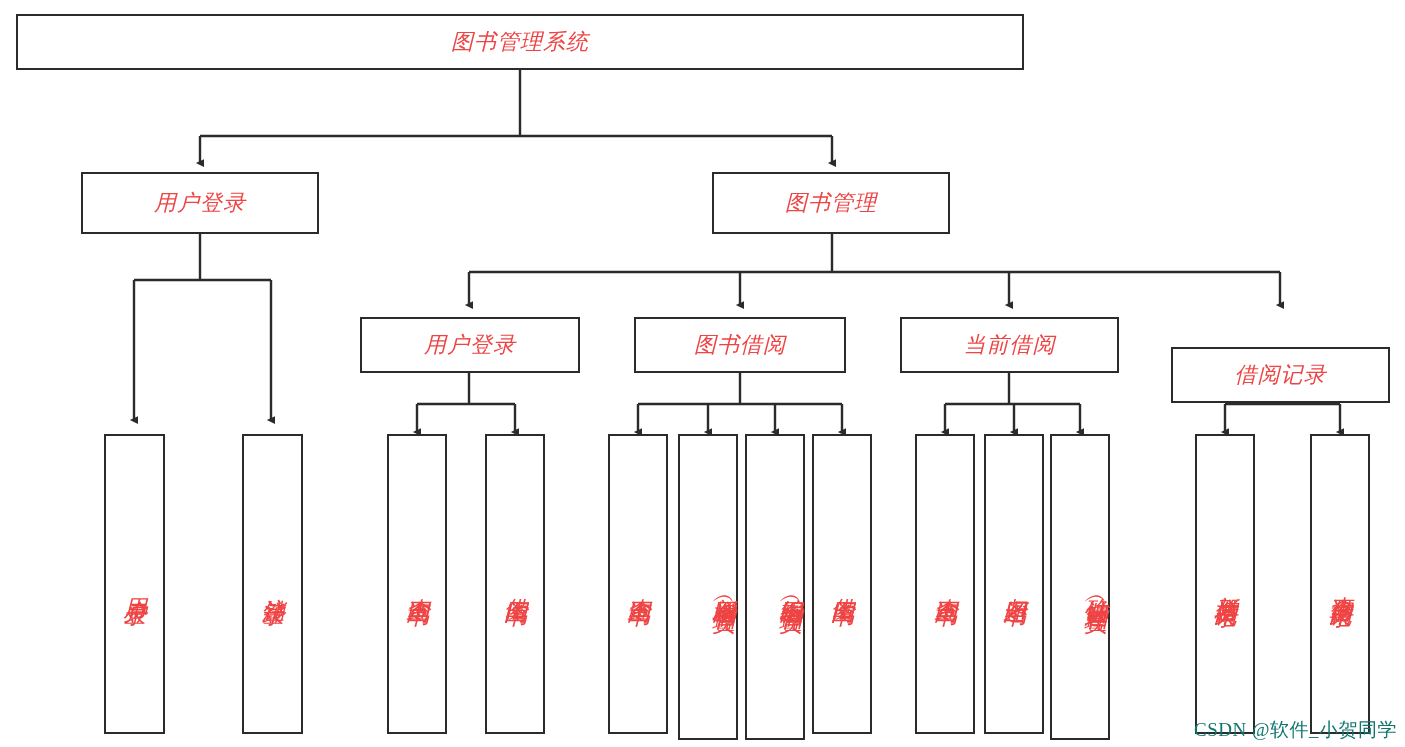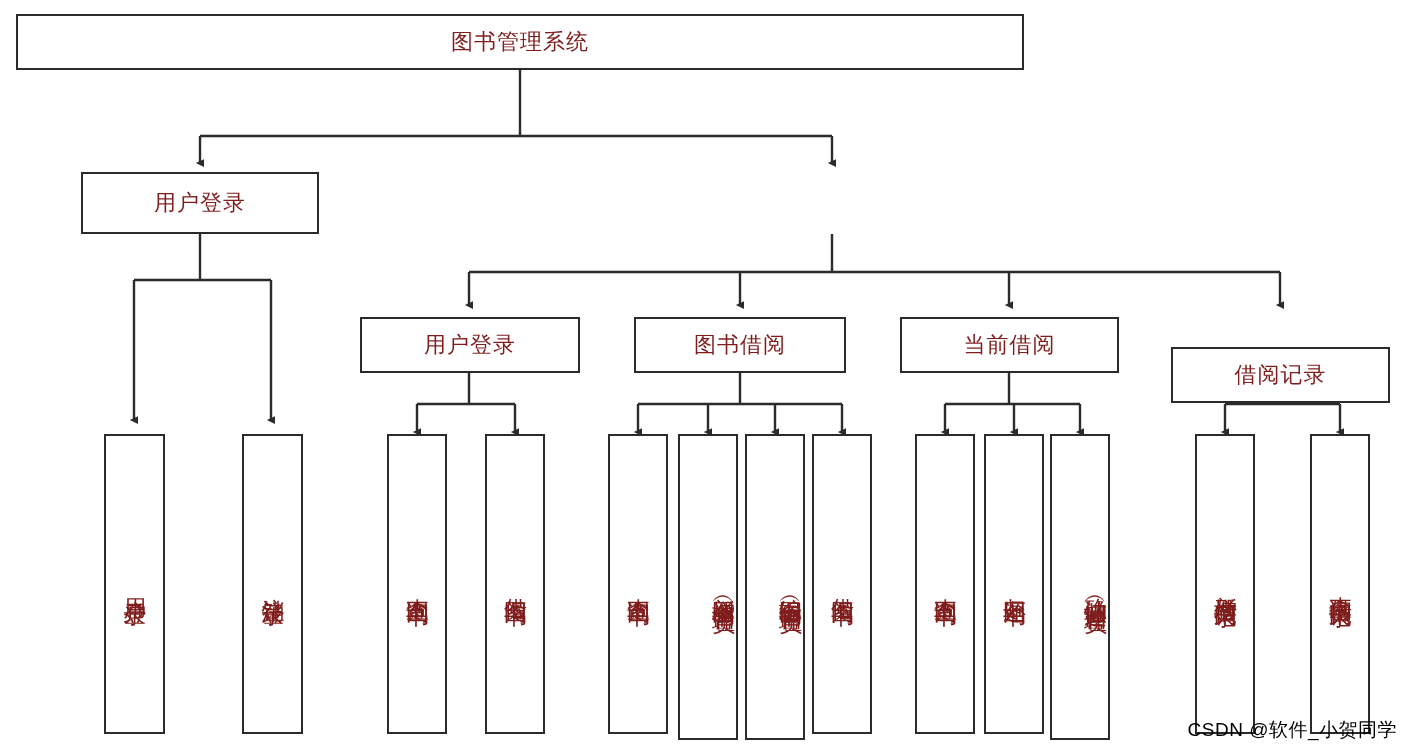--- a/index.html
+++ b/index.html
@@ -25,21 +25,22 @@
     height: 747px;
   }
   .node-box {
     position: absolute;
     box-sizing: border-box;
     border: 2px solid #2b2b2b;
     background: #ffffff;
     display: flex;
     align-items: center;
     justify-content: center;
-    color: #7f1d1d;
+    color: #ef4444;
+    font-style: italic;
   }
   .node-h {
     font-size: 22px;
     letter-spacing: 1px;
   }
   .node-v {
     writing-mode: vertical-rl;
     text-orientation: upright;
     font-size: 23px;
     line-height: 1.12;
@@ -48,23 +49,24 @@
   }
   .node-v.tall-top {
     align-items: flex-start;
     padding-top: 4px;
   }
   .watermark {
     position: absolute;
     right: 8px;
     bottom: 4px;
     font-size: 19px;
-    color: #000000;
+    color: #0f766e;
     letter-spacing: 0.5px;
     white-space: nowrap;
+    font-family: Liberation Serif, serif;
   }
 </style>
 </head>
 <body>
 
 <div id="canvas">
 
   <svg class="diagram" viewBox="0 0 1405 747" xmlns="http://www.w3.org/2000/svg">
     <defs>
       <marker id="arrow" markerWidth="9" markerHeight="9" refX="4.2" refY="4.4" orient="auto" markerUnits="userSpaceOnUse">
@@ -115,20 +117,23 @@
     </g>
   </svg>
 
   <div class="node-box node-h" style="left:16px; top:14px; width:1008px; height:56px;">
     <span>图书管理系统</span>
   </div>
 
   <div class="node-box node-h" style="left:81px; top:172px; width:238px; height:62px;">
     <span>用户登录</span>
   </div>
+  <div class="node-box node-h" style="left:712px; top:172px; width:238px; height:62px;">
+    <span>图书管理</span>
+  </div>
 
   <div class="node-box node-h" style="left:360px; top:317px; width:220px; height:56px;">
     <span>用户登录</span>
   </div>
   <div class="node-box node-h" style="left:634px; top:317px; width:212px; height:56px;">
     <span>图书借阅</span>
   </div>
   <div class="node-box node-h" style="left:900px; top:317px; width:219px; height:56px;">
     <span>当前借阅</span>
   </div>

